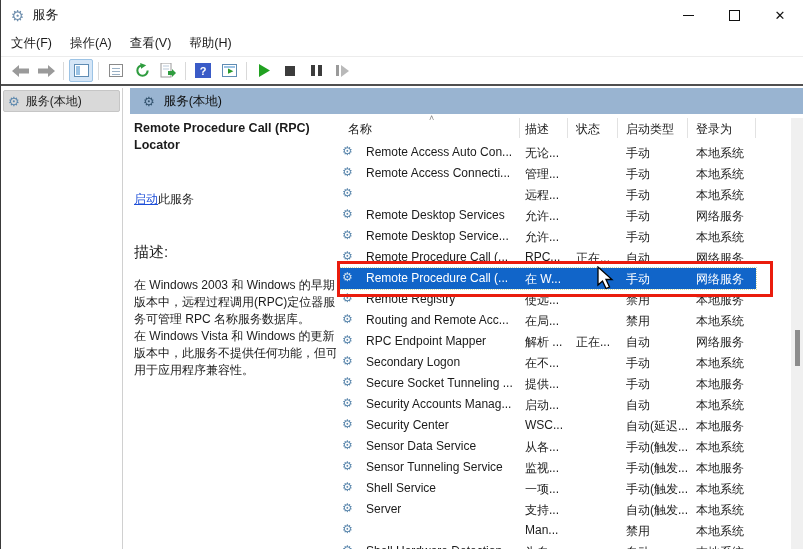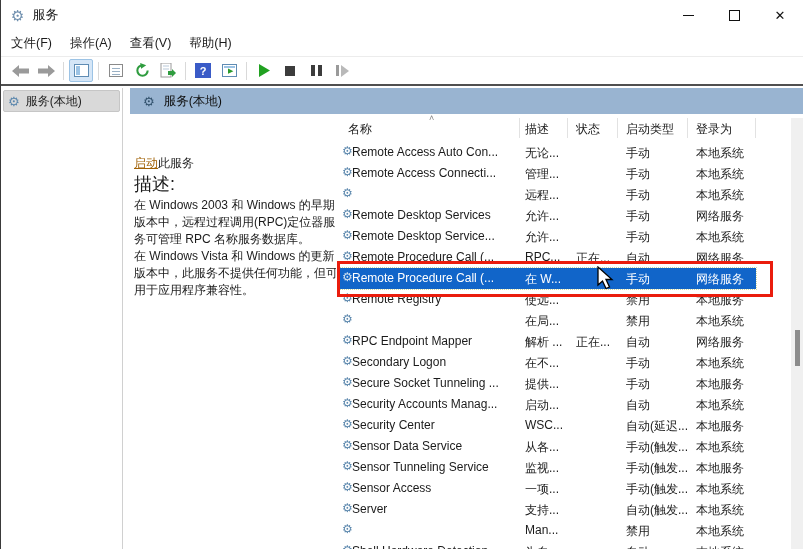--- a/index.html
+++ b/index.html
@@ -46,34 +46,34 @@
   .tree-label{font-size:12px;margin-left:6px;}
   .splitter{position:absolute;left:121px;top:2px;width:7px;bottom:0;background:#fff;border-left:1px solid #d0d0d0;border-right:1px solid #d0d0d0;}
   .rightpane{position:absolute;left:128px;right:0;top:2px;bottom:0;background:#fff;overflow:hidden;}
   .band{position:absolute;left:1px;right:0;top:0;height:26px;background:#99b4d1;display:flex;align-items:center;}
   .band-gear{font-size:13px;color:#33536e;margin-left:13px;line-height:1;}
   .band-label{font-size:12.5px;margin-left:9px;color:#101010;}
   
   .detail{position:absolute;left:5px;top:30px;width:212px;}
   .svc-title{font-weight:bold;font-size:12.5px;line-height:17px;margin-top:2px;}
   .svc-action{margin-top:37px;font-size:12px;}
-  .svc-action a{color:#a16207;text-decoration:underline;cursor:pointer;}
-  .svc-desc-label{font-size:18px;}
-  .svc-desc{margin-top:1px;font-size:12px;line-height:17px;white-space:pre-line;}
+  .svc-action a{color:#1d4ed8;text-decoration:underline;cursor:pointer;}
+  .svc-desc-label{margin-top:35px;font-size:15px;}
+  .svc-desc{margin-top:15px;font-size:12px;line-height:17px;white-space:pre-line;}
   
   .listpane{position:absolute;left:207px;top:26px;right:13px;bottom:0;background:#fff;border-top-left-radius:8px;overflow:hidden;}
   .lheader{position:absolute;left:0;right:0;top:0;height:28px;background:#fff;}
   .hcell{position:absolute;top:7px;font-size:12px;color:#1b1b1b;cursor:default;}
   .hsep{position:absolute;top:4px;width:1px;height:20px;background:#e2e2e2;}
   .sort-caret{position:absolute;top:-1px;font-size:9px;color:#8a8a8a;}
   .lbody{position:absolute;left:0;right:0;top:28px;bottom:0;}
   .lrow{position:absolute;left:2px;width:418px;height:21px;}
   .lrow .c{position:absolute;top:3px;font-size:12px;white-space:nowrap;overflow:hidden;}
   .lrow .gear{position:absolute;left:4px;top:3px;font-size:12px;color:#5b87ad;line-height:1;}
-  .lrow .name{left:14px;max-width:162px;}
+  .lrow .name{left:28px;max-width:162px;}
   .lrow .desc{left:187px;max-width:48px;}
   .lrow .status{left:238px;max-width:48px;}
   .lrow .startup{left:288px;max-width:68px;}
   .lrow .logon{left:358px;max-width:60px;}
   .lrow.selected{background:#1165c9;outline:1px dotted #cfd8a0;}
   .lrow.selected .c{color:#fff;}
   .lrow.selected .gear{color:#cfe0ef;}
   
   .vscroll{position:absolute;left:790px;top:118px;width:13px;bottom:0;background:#f0f0f0;}
   .vthumb{position:absolute;left:4px;top:212px;width:5px;height:36px;background:#8c8c8c;}
@@ -190,20 +190,21 @@
 
   <div class="splitter"></div>
 
   <div class="rightpane">
     <div class="band">
       <span class="band-gear">⚙</span>
       <span class="band-label">服务(本地)</span>
     </div>
 
     <div class="detail">
+      <div class="svc-title">Remote Procedure Call (RPC) Locator</div>
       <div class="svc-action">
         <a>启动</a><span>此服务</span>
       </div>
       <div class="svc-desc-label">描述:</div>
       <div class="svc-desc">在 Windows 2003 和 Windows 的早期版本中，远程过程调用(RPC)定位器服务可管理 RPC 名称服务数据库。
 在 Windows Vista 和 Windows 的更新版本中，此服务不提供任何功能，但可用于应用程序兼容性。</div>
     </div>
 
     <div class="listpane">
       <div class="lheader">
@@ -286,20 +287,21 @@
     <span class="gear">⚙</span>
     <span class="c name">Remote Registry</span>
     <span class="c desc">使远...</span>
     <span class="c status"></span>
     <span class="c startup">禁用</span>
     <span class="c logon">本地服务</span>
   </div>
 
   <div class="lrow" style="top: 168px;">
     <span class="gear">⚙</span>
+    <span class="c name">Routing and Remote Acc...</span>
     <span class="c desc">在局...</span>
     <span class="c status"></span>
     <span class="c startup">禁用</span>
     <span class="c logon">本地系统</span>
   </div>
 
   <div class="lrow" style="top: 189px;">
     <span class="gear">⚙</span>
     <span class="c name">RPC Endpoint Mapper</span>
     <span class="c desc">解析 ...</span>
@@ -357,21 +359,21 @@
     <span class="gear">⚙</span>
     <span class="c name">Sensor Tunneling Service</span>
     <span class="c desc">监视...</span>
     <span class="c status"></span>
     <span class="c startup">手动(触发...</span>
     <span class="c logon">本地服务</span>
   </div>
 
   <div class="lrow" style="top: 336px;">
     <span class="gear">⚙</span>
-    <span class="c name">Sensor Access</span>
+    <span class="c name">Shell Service</span>
     <span class="c desc">一项...</span>
     <span class="c status"></span>
     <span class="c startup">手动(触发...</span>
     <span class="c logon">本地系统</span>
   </div>
 
   <div class="lrow" style="top: 357px;">
     <span class="gear">⚙</span>
     <span class="c name">Server</span>
     <span class="c desc">支持...</span>

